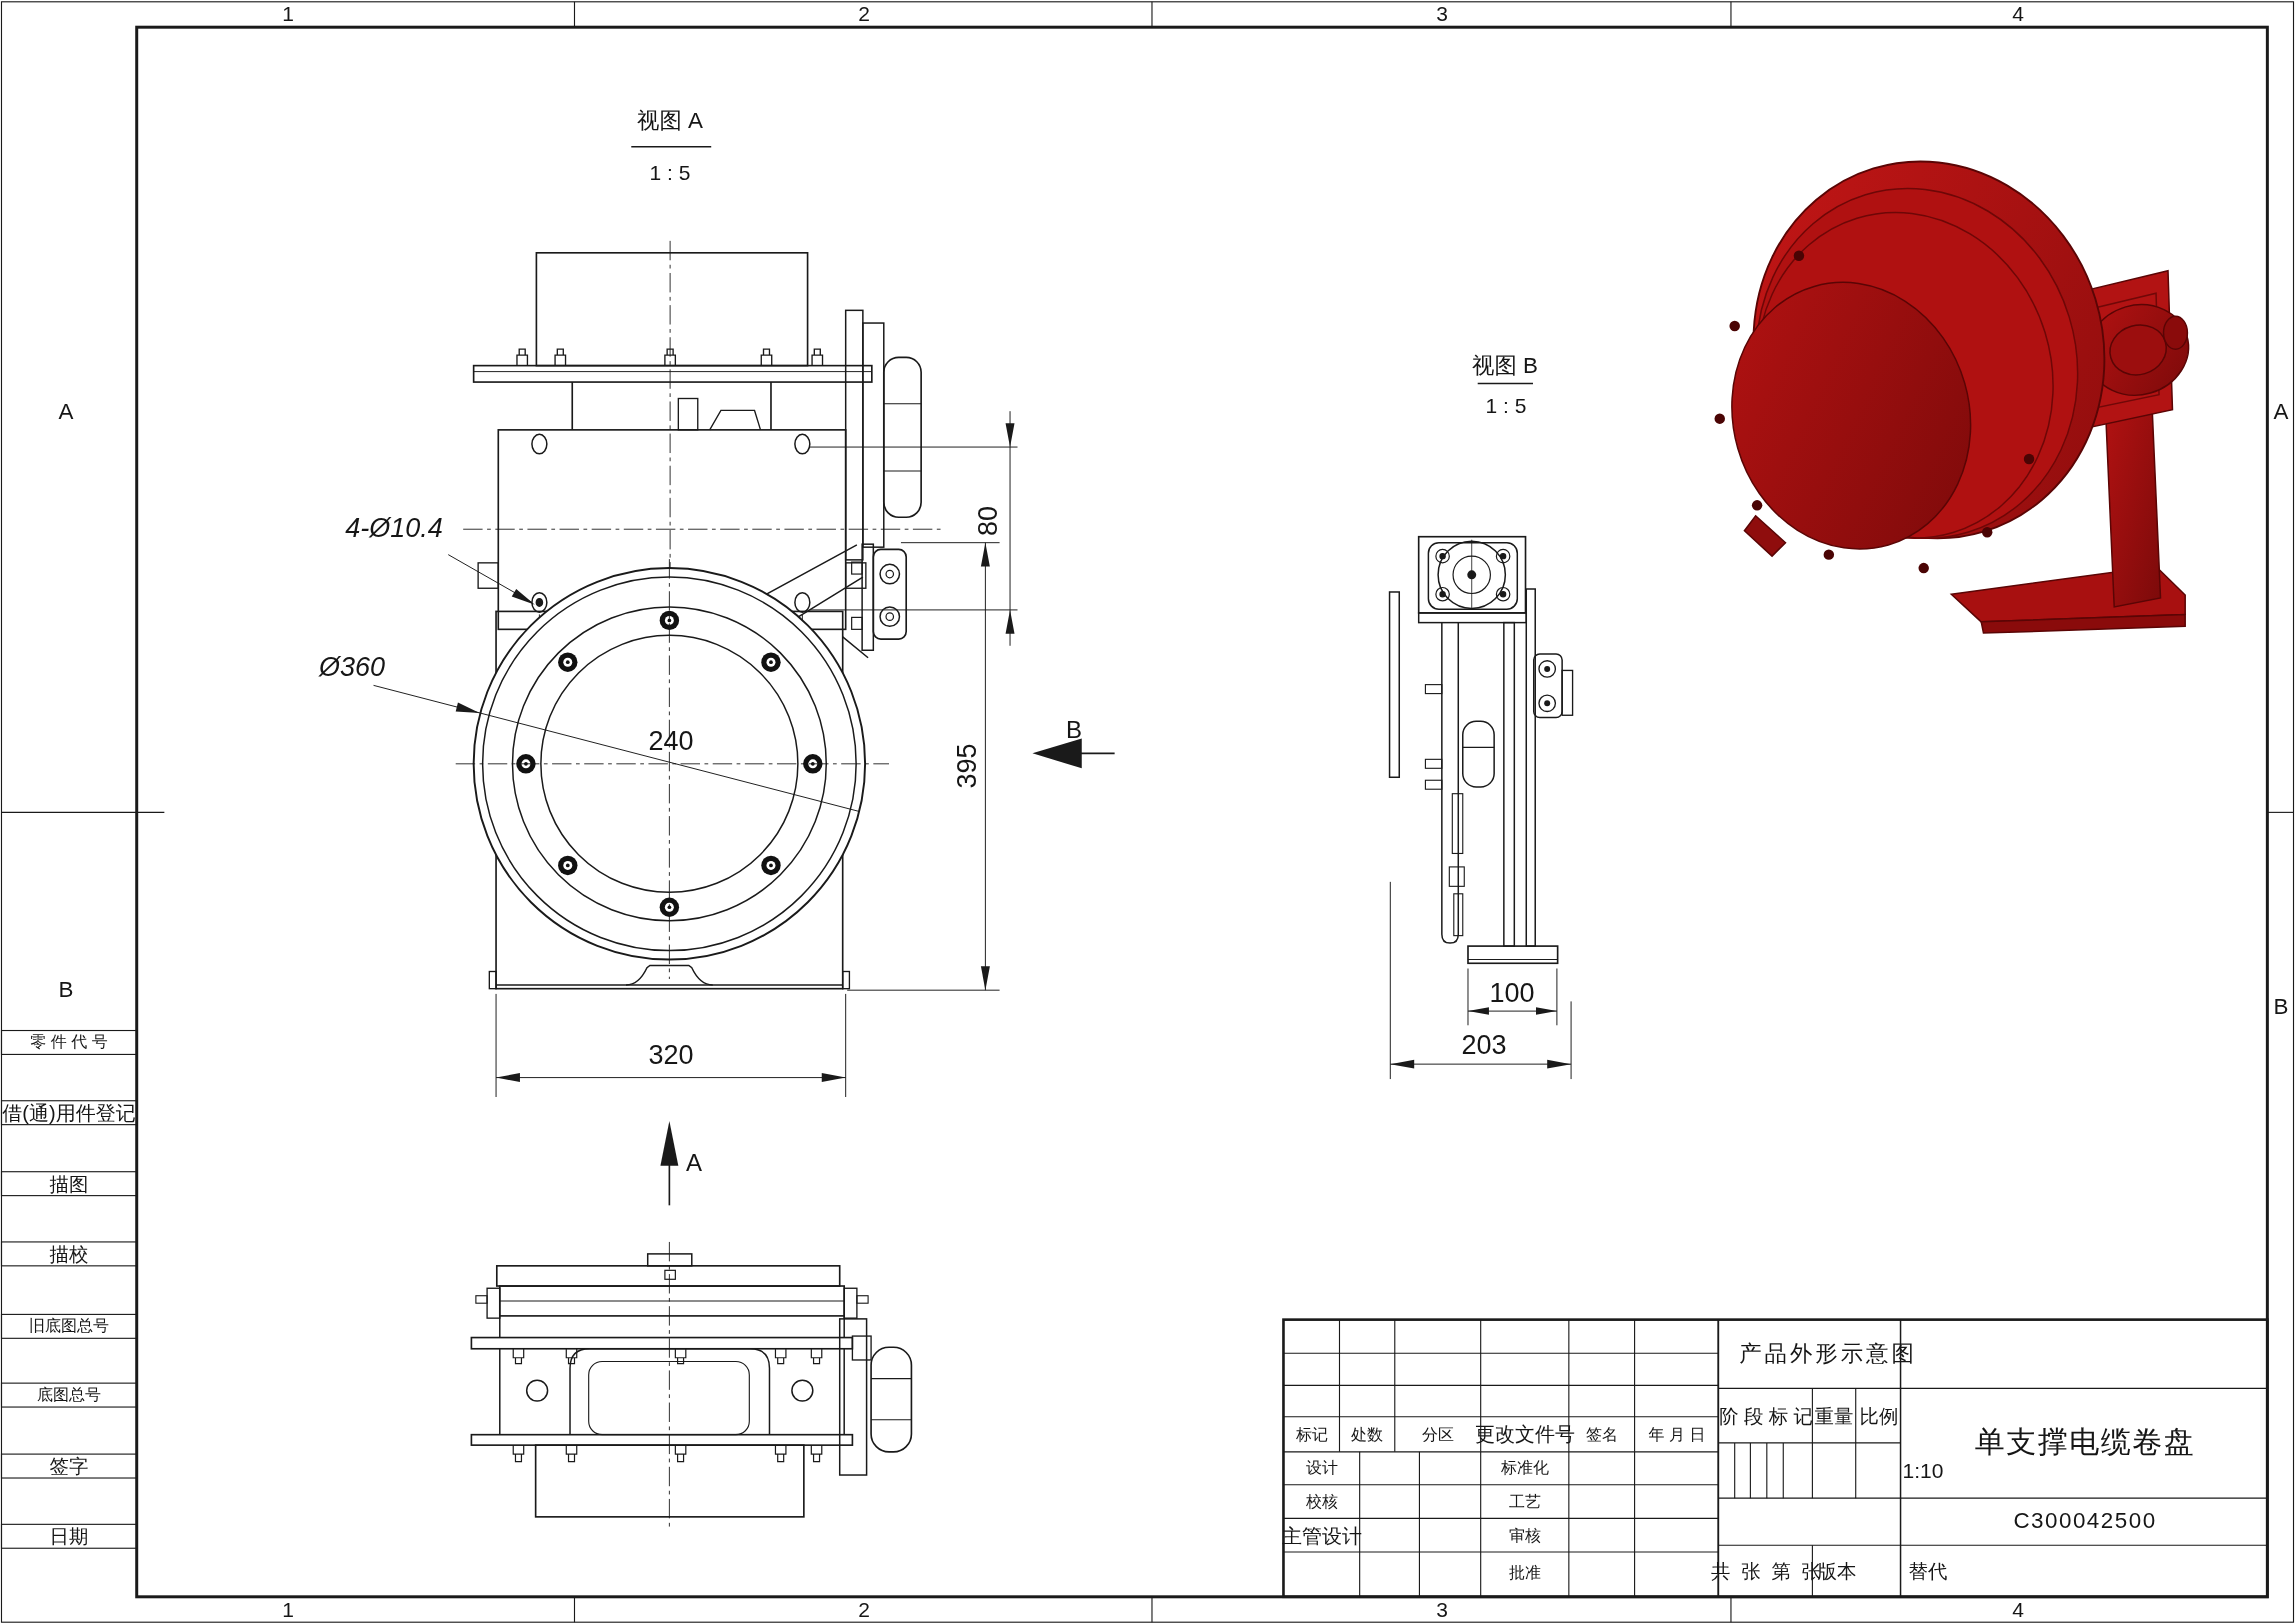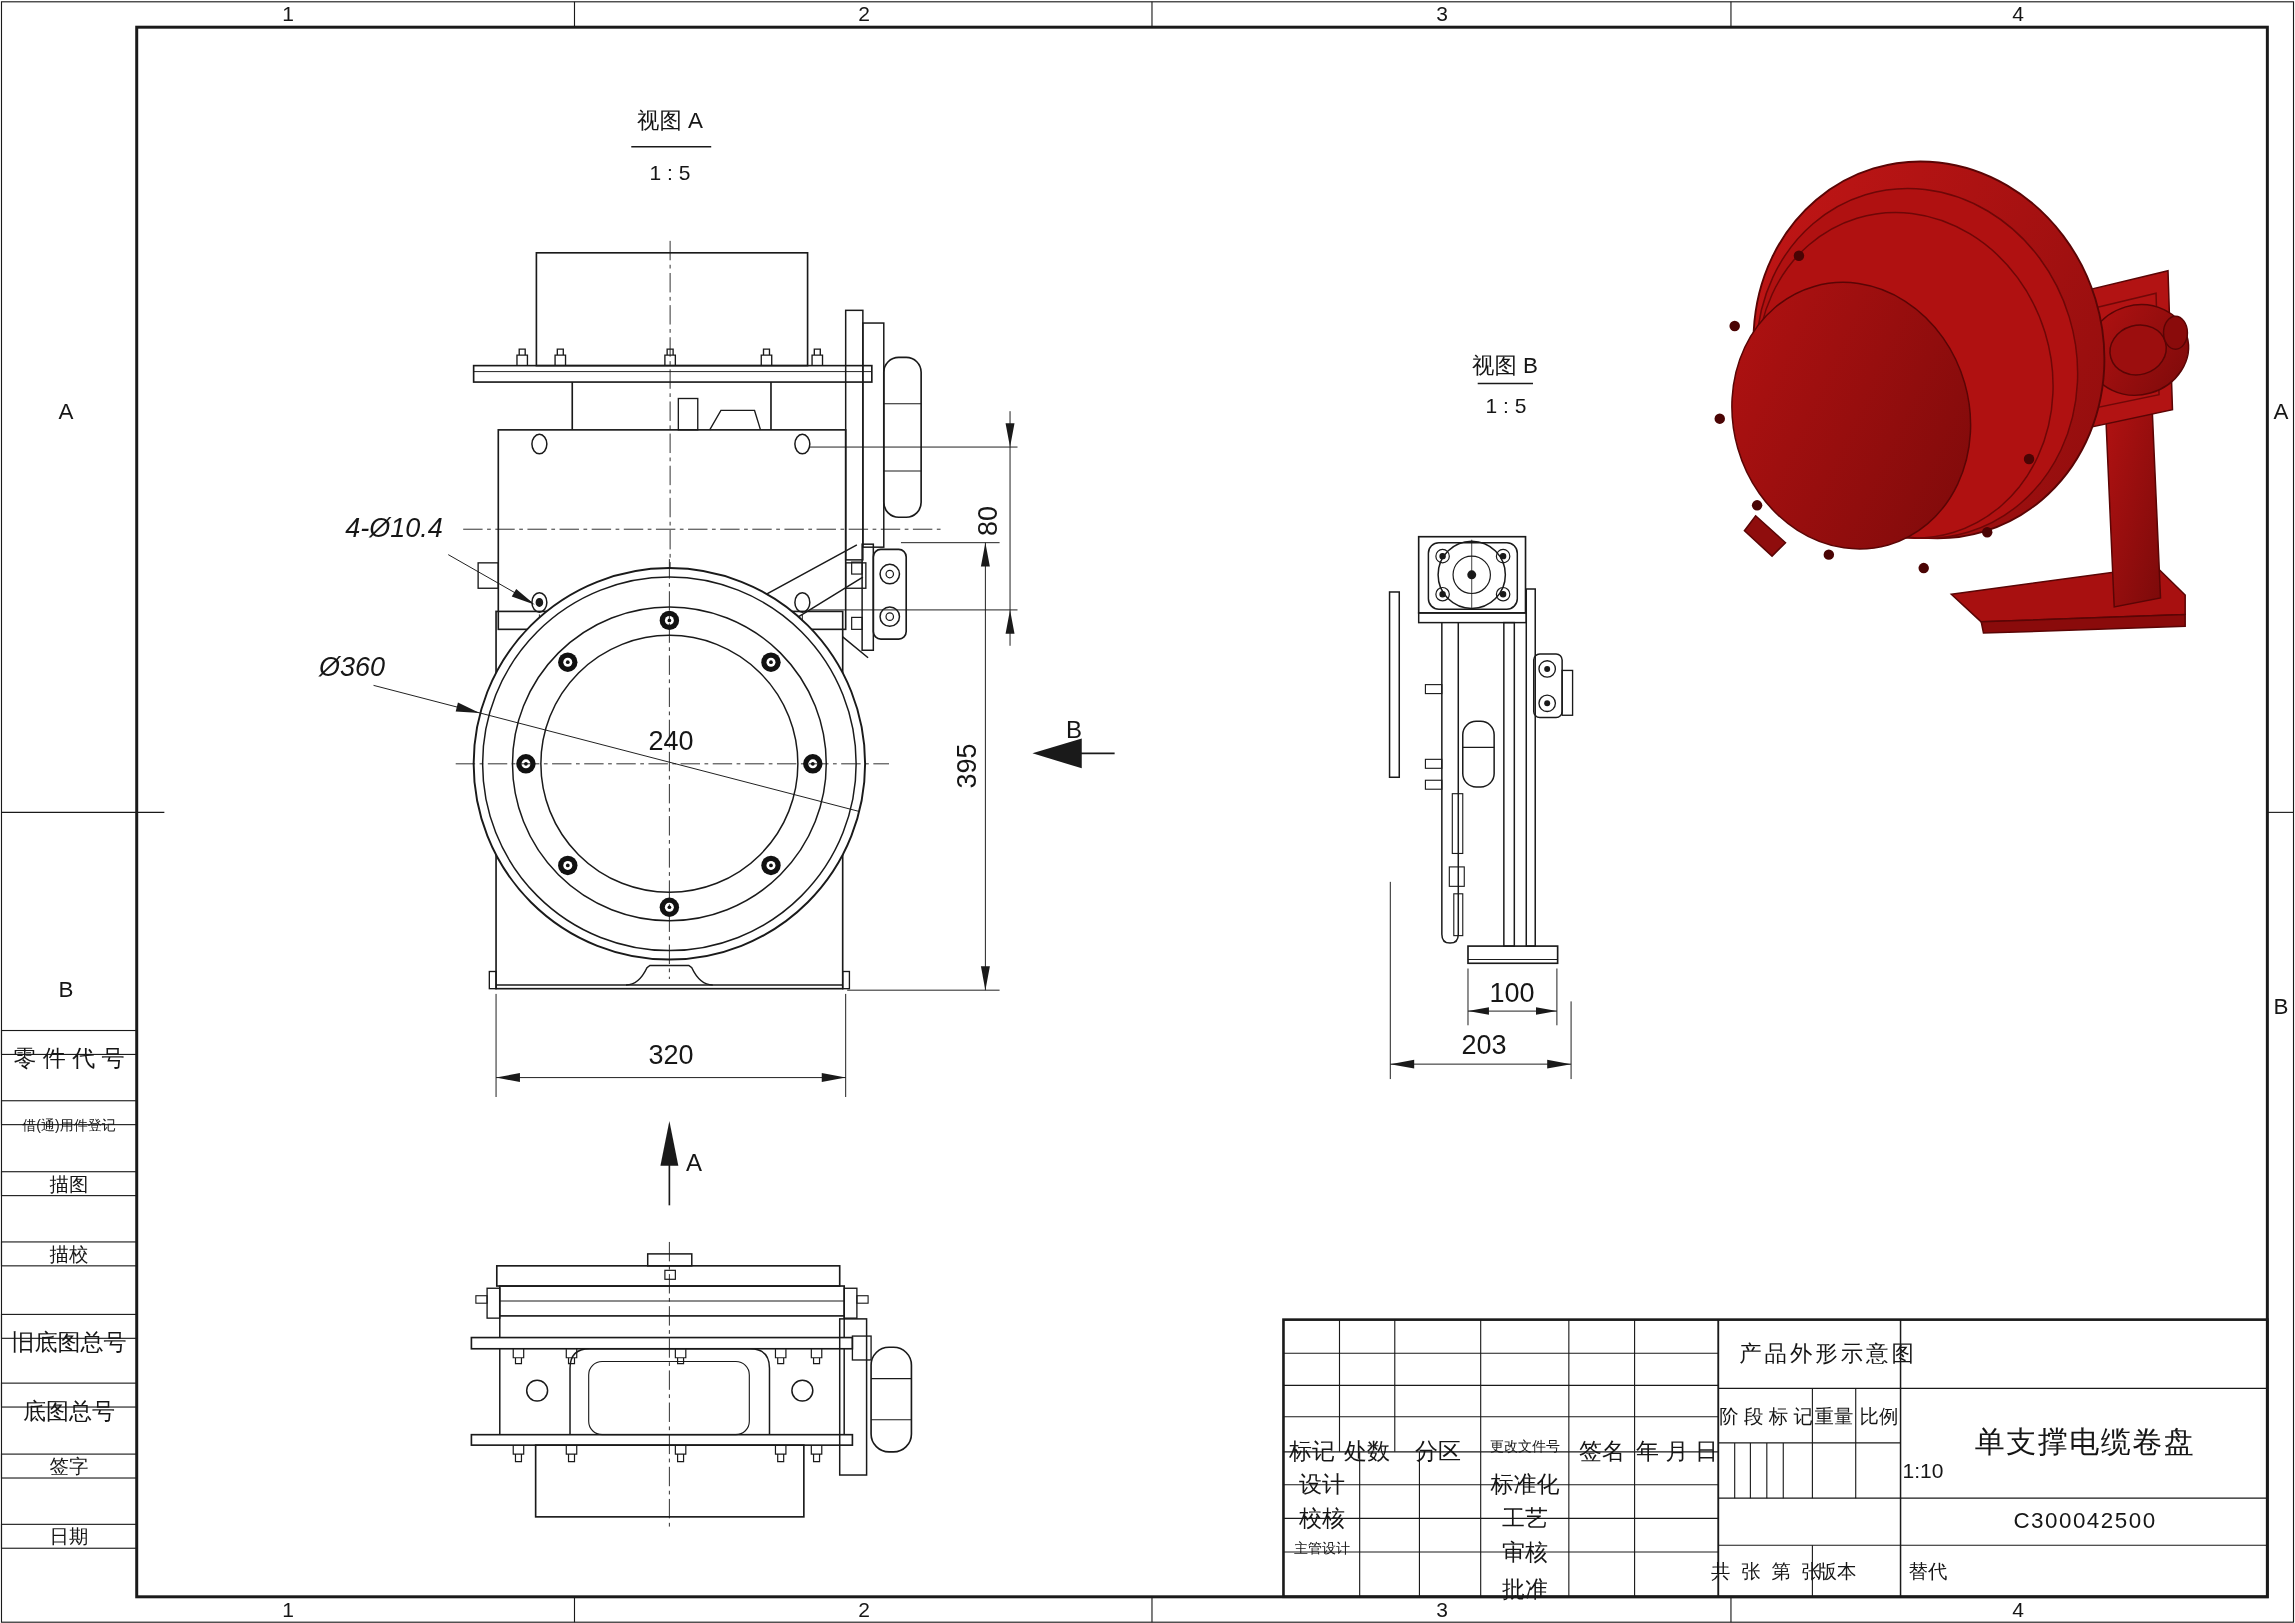--- a/index.html
+++ b/index.html
@@ -3,21 +3,21 @@
 <meta charset="utf-8">
 <style>
   html,body { margin:0; padding:0; background:#ddd; }
   .sheet { position:relative; width:2295px; height:1624px; background:#fff;
            font-family:"Liberation Sans", sans-serif; color:#111; overflow:hidden; }
   svg.lines { position:absolute; left:0; top:0; }
   .t { position:absolute; transform:translate(-50%,-50%); white-space:pre;
        color:#161616; text-align:center; line-height:1.05; }
   .rot { transform:translate(-50%,-50%) rotate(-90deg); }
   .it  { font-style:italic; }
-  .f22 { font-size:14px;margin-top:12px; } .f24 { font-size:23px;margin-top:16px; } .f26 { font-size:19.4px; }
+  .f22 { font-size:20px; } .f24 { font-size:16px; } .f26 { font-size:19.4px; }
   .f28 { font-size:21px; } .f30 { font-size:22.4px; } .f32 { font-size:24px; }
   .f34 { font-size:30px; } .f36 { font-size:27px; }
   .ls2 { letter-spacing:1.5px; } .ls4 { letter-spacing:3px; }
 </style>
 </head>
 <body>
 
 <div class="sheet">
 
   <svg class="lines" width="2295" height="1624" viewBox="0 0 3072 2173">

